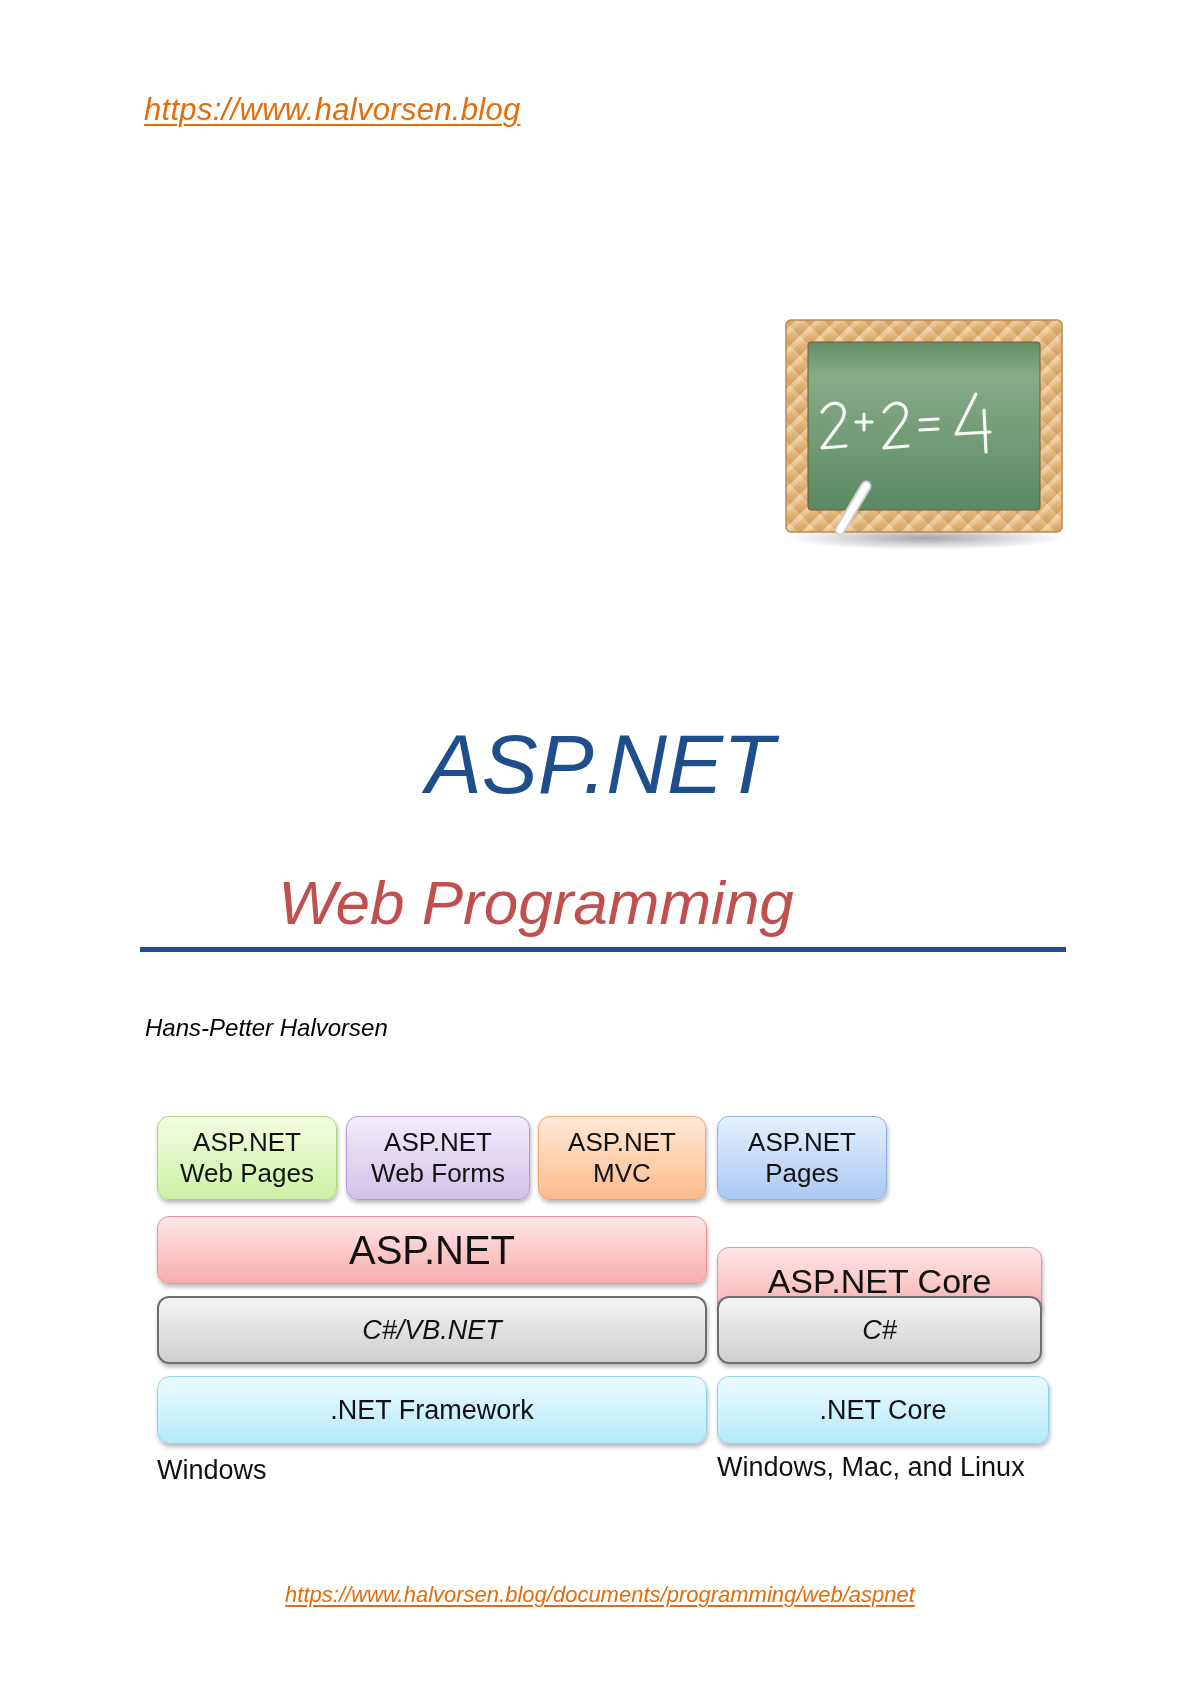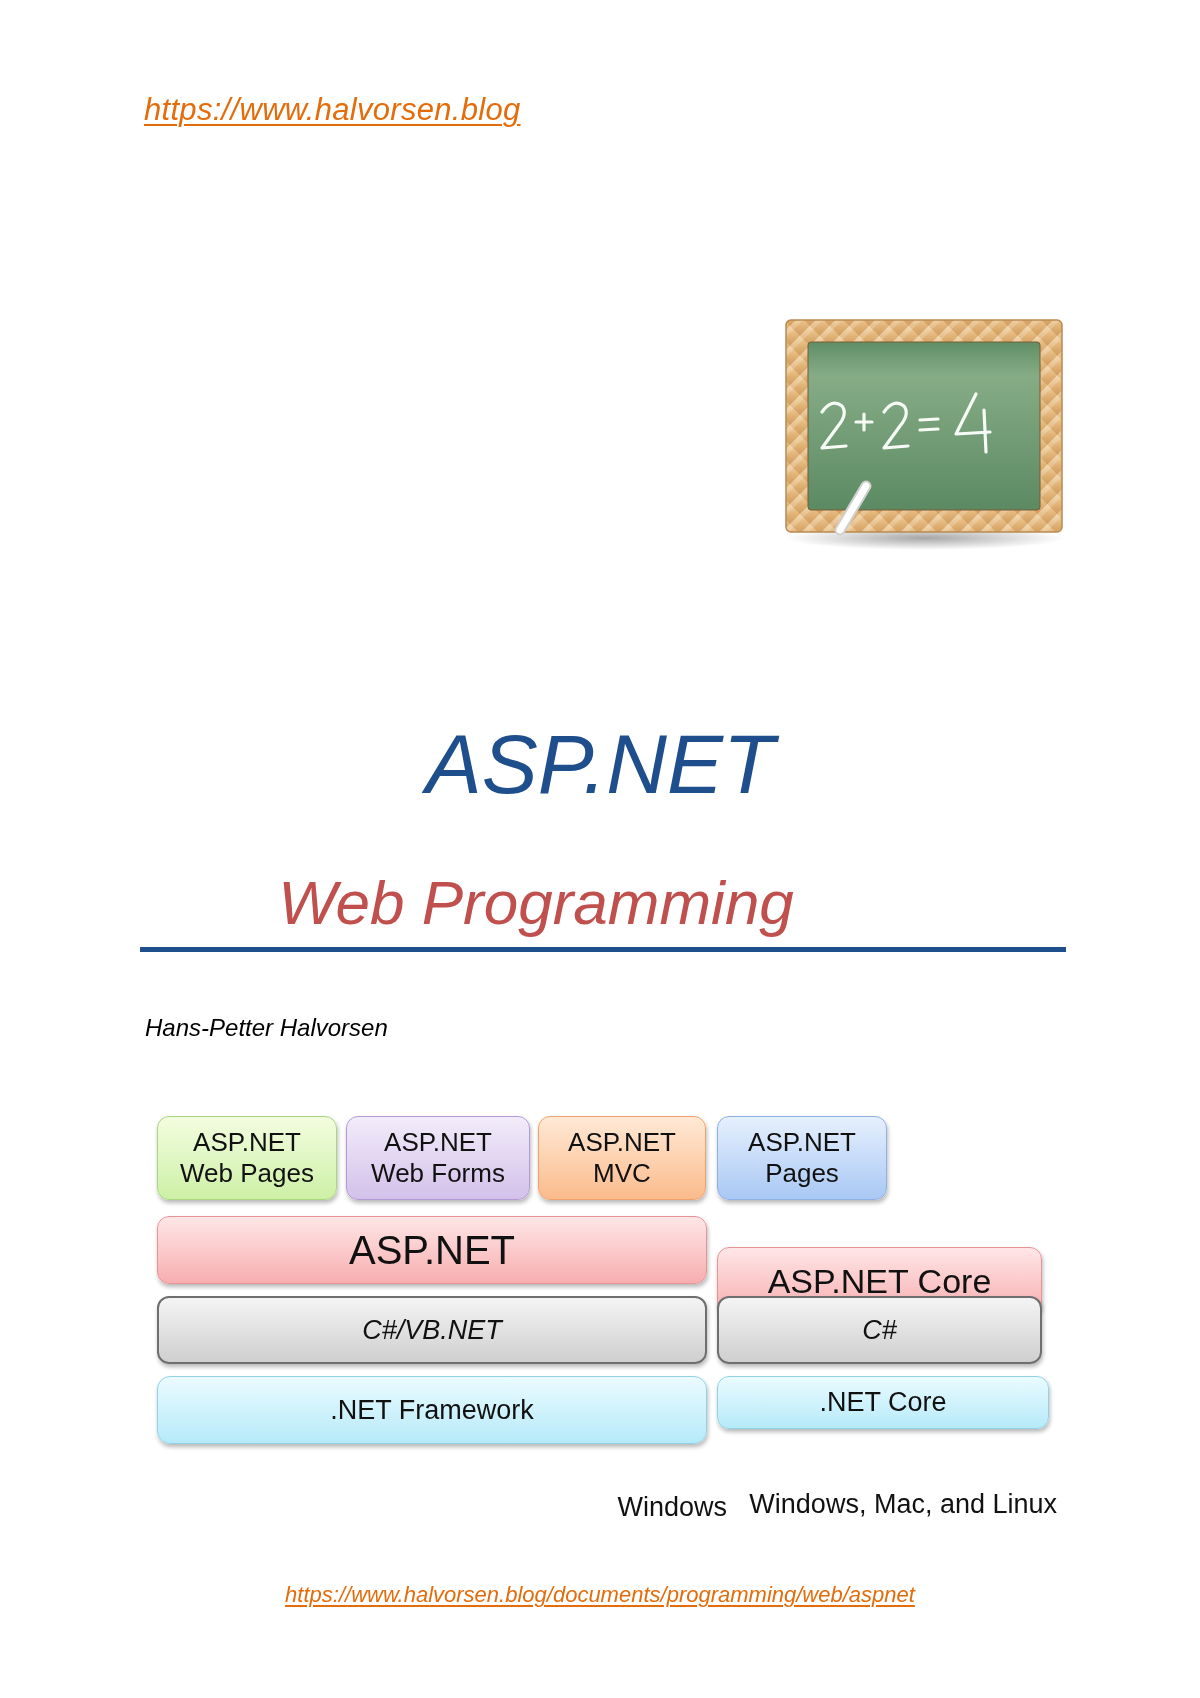--- a/index.html
+++ b/index.html
@@ -22,21 +22,21 @@
          text-align: center; color: #111; box-sizing: border-box; box-shadow: 1px 3px 4px rgba(0,0,0,0.28);
          line-height: 1.2; }
   .box.small { font-size: 26px; flex-direction: column; }
   .green  { background: linear-gradient(#f3fde0, #cdf0a6); border: 1.5px solid #a9d67e; }
   .purple { background: linear-gradient(#f2ecfa, #d3c1ea); border: 1.5px solid #b39ad6; }
   .orange { background: linear-gradient(#ffe9d6, #fbbb8c); border: 1.5px solid #efa26c; }
   .blue   { background: linear-gradient(#e6f0fd, #a9c8f4); border: 1.5px solid #8fb0e2; }
   .red    { background: linear-gradient(#ffe6e6, #f7aeb0); border: 1.5px solid #e89496; }
   .gray   { background: linear-gradient(#f4f4f4, #cfcfcf); border: 2px solid #6f6f6f; font-style: italic; }
   .cyan   { background: linear-gradient(#eafbff, #b6eaf9); border: 1.5px solid #92d2e8; }
-  .lbl { position: absolute; font-size: 27px; text-align: right; color: #111; margin-top: 37px; }
+  .lbl { position: absolute; font-size: 27px; text-align: left; color: #111; }
 </style>
 </head>
 <body>
 
 <div id="top-link" class="abs">
   <a class="link" href="#">https://www.halvorsen.blog</a>
 </div>
 
 <div id="chalkboard" class="abs">
   <svg width="290" height="240" viewBox="0 0 290 240">
@@ -98,21 +98,21 @@
     <span>Pages</span>
   </div>
 
   <div class="box red" style="left:157px;top:1216px;width:550px;height:68px;font-size:40px;">ASP.NET</div>
   <div class="box red" style="left:717px;top:1216px;width:325px;height:68px;font-size:34px;margin-top:31px;">ASP.NET Core</div>
 
   <div class="box gray" style="left:157px;top:1296px;width:550px;height:68px;font-size:27px;">C#/VB.NET</div>
   <div class="box gray" style="left:717px;top:1296px;width:325px;height:68px;font-size:27px;">C#</div>
 
   <div class="box cyan" style="left:157px;top:1376px;width:550px;height:68px;font-size:27px;border-radius:13px;">.NET Framework</div>
-  <div class="box cyan" style="left:717px;top:1376px;width:332px;height:53px;font-size:27px;">.NET Core</div>
+  <div class="box cyan" style="left:717px;top:1376px;width:332px;height:68px;font-size:27px;">.NET Core</div>
 
   <div class="lbl" style="left:157px;width:570px;top:1455px;">Windows</div>
   <div class="lbl" style="left:717px;width:340px;top:1452px;">Windows, Mac, and Linux</div>
 </div>
 
 <div id="bottom-link" class="abs">
   <a class="link" href="#">https://www.halvorsen.blog/documents/programming/web/aspnet</a>
 </div>
 
 </body></html>

